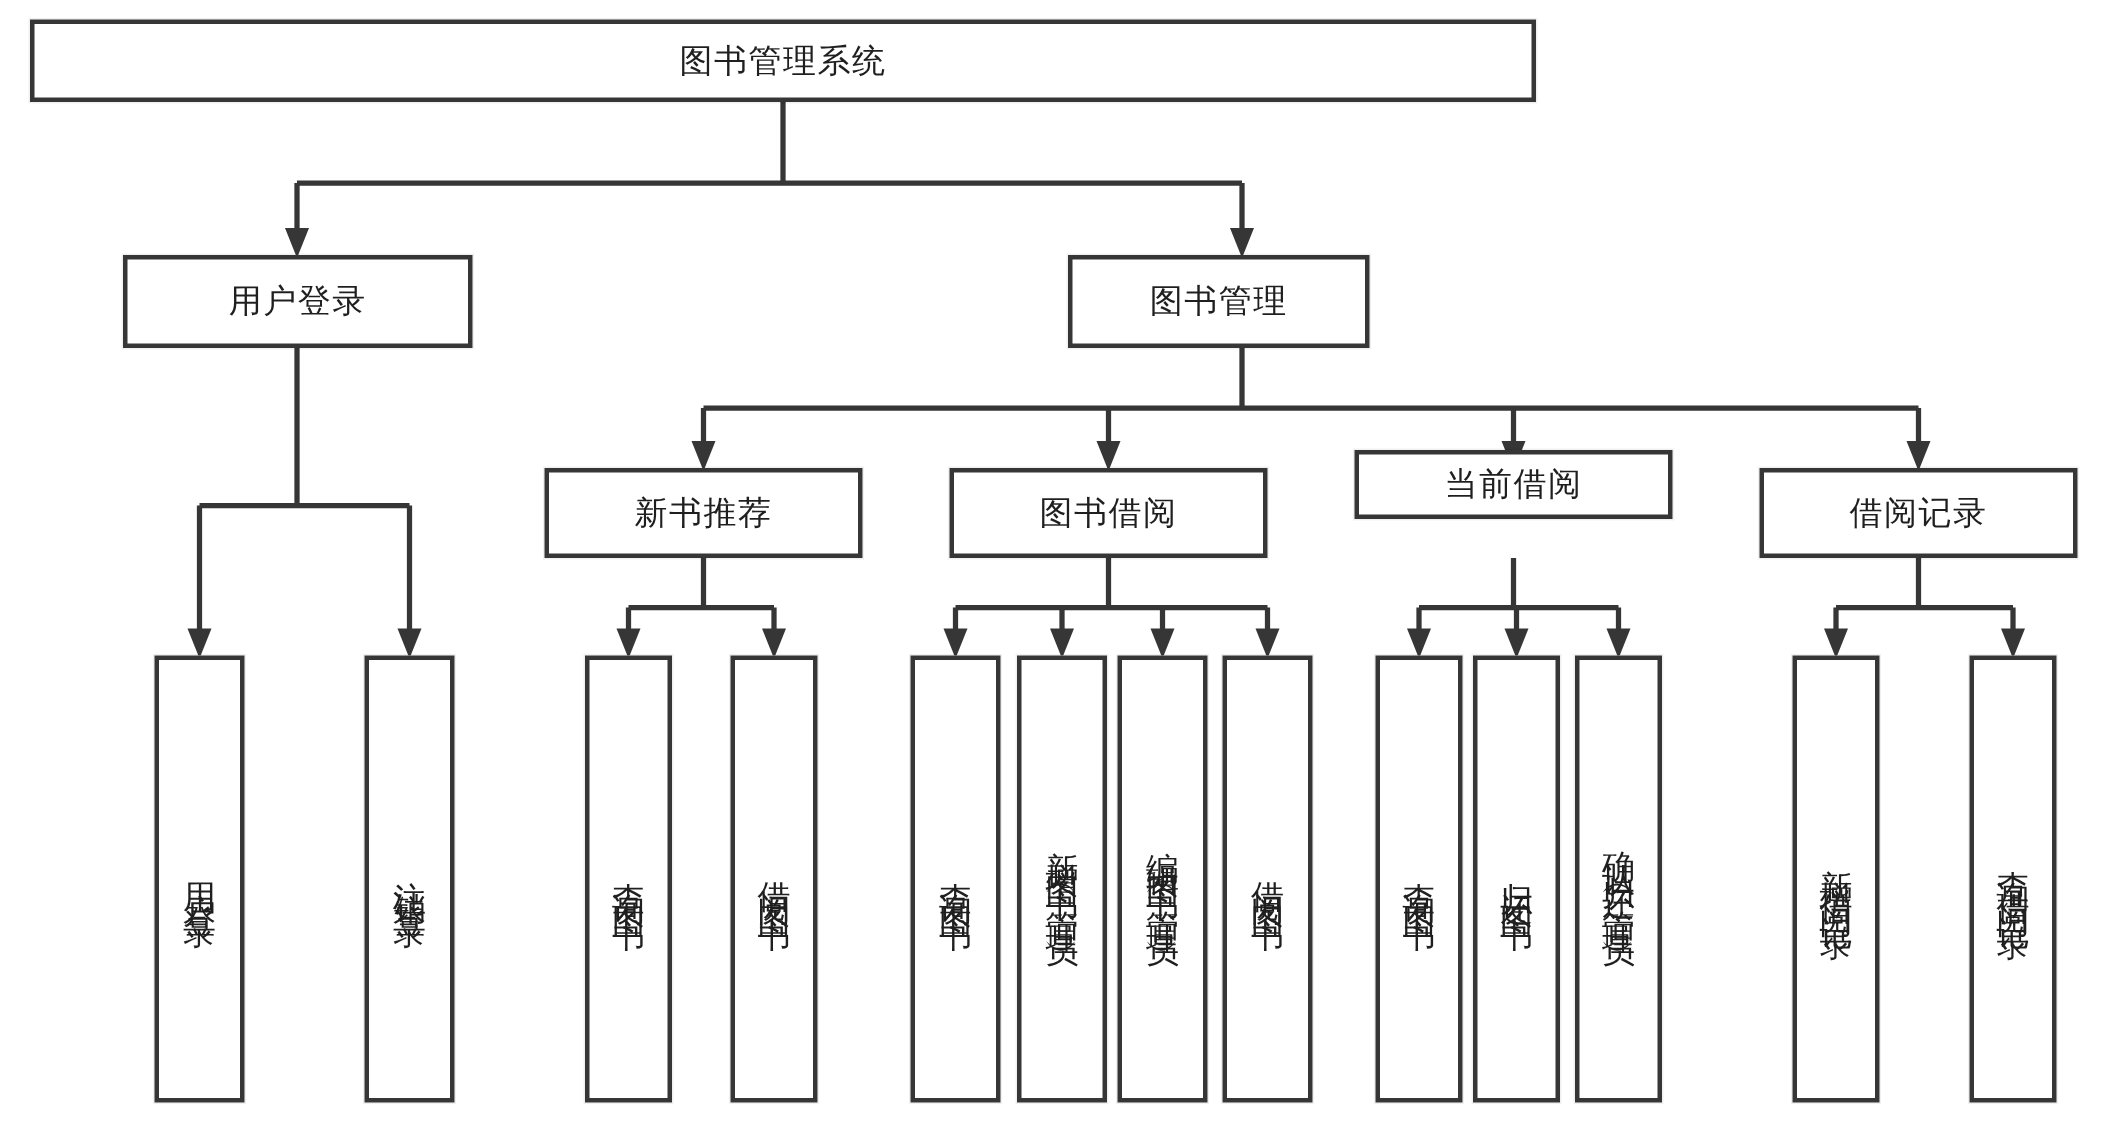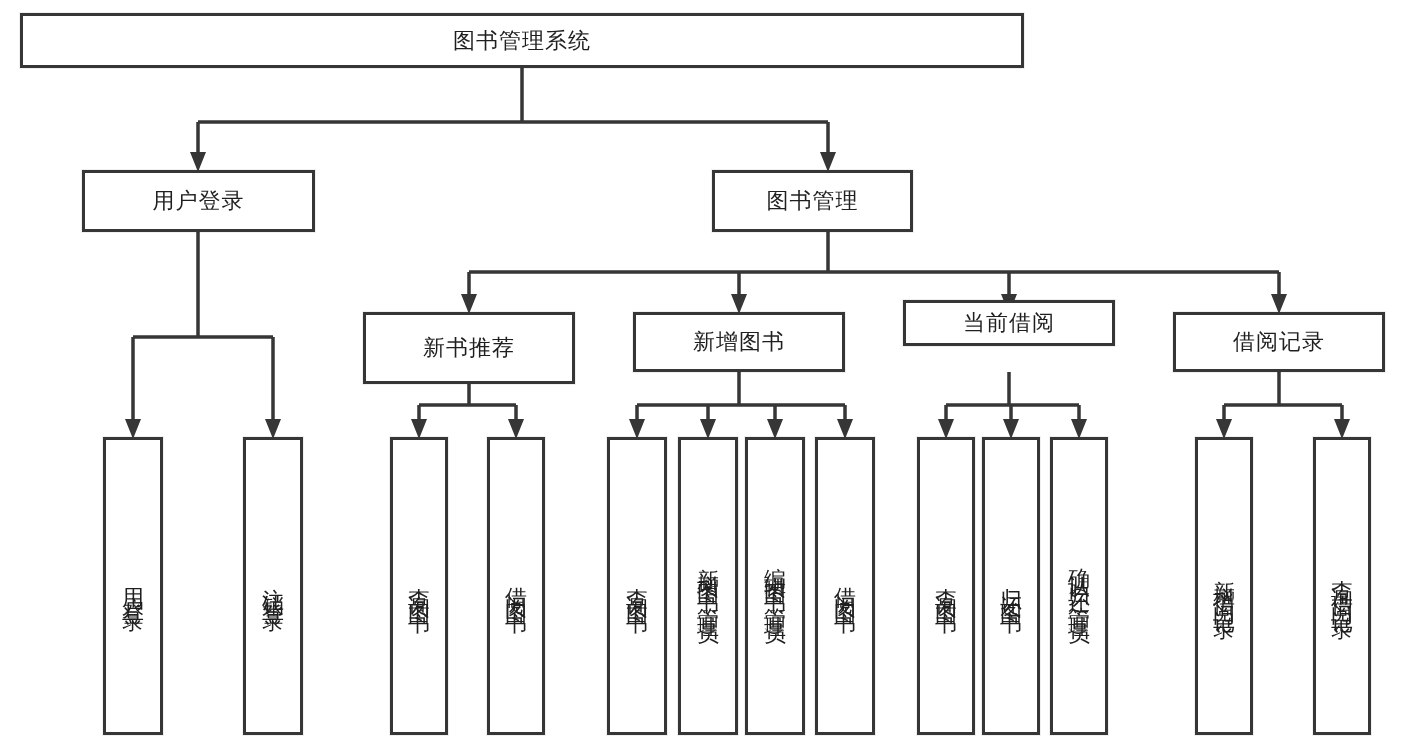--- a/index.html
+++ b/index.html
@@ -104,22 +104,22 @@
       <polygon class="arrow" points="1216,419 1232,419 1224,439"></polygon>
       <polygon class="arrow" points="1334,419 1350,419 1342,439"></polygon>
     </g>
   </svg>
 
   <div class="node" style="left:20px; top:13px; width:1004px; height:55px">图书管理系统</div>
 
   <div class="node" style="left:82px; top:170px; width:233px; height:62px">用户登录</div>
   <div class="node" style="left:712px; top:170px; width:201px; height:62px">图书管理</div>
 
-  <div class="node" style="left:363px; top:312px; width:212px; height:72px">新书推荐</div>
-  <div class="node" style="left:633px; top:312px; width:212px; height:60px">新增图书</div>
+  <div class="node" style="left:363px; top:312px; width:212px; height:60px">新书推荐</div>
+  <div class="node" style="left:633px; top:312px; width:212px; height:60px">图书借阅</div>
   <div class="node" style="left:903px; top:300px; width:212px; height:46px">当前借阅</div>
   <div class="node" style="left:1173px; top:312px; width:212px; height:60px">借阅记录</div>
 
   <div class="vnode" style="left:103px; width:60px">用户登录</div>
   <div class="vnode" style="left:243px; width:60px">注销登录</div>
 
   <div class="vnode" style="left:390px; width:58px">查询图书</div>
   <div class="vnode" style="left:487px; width:58px">借阅图书</div>
 
   <div class="vnode" style="left:607px; width:60px">查询图书</div>

